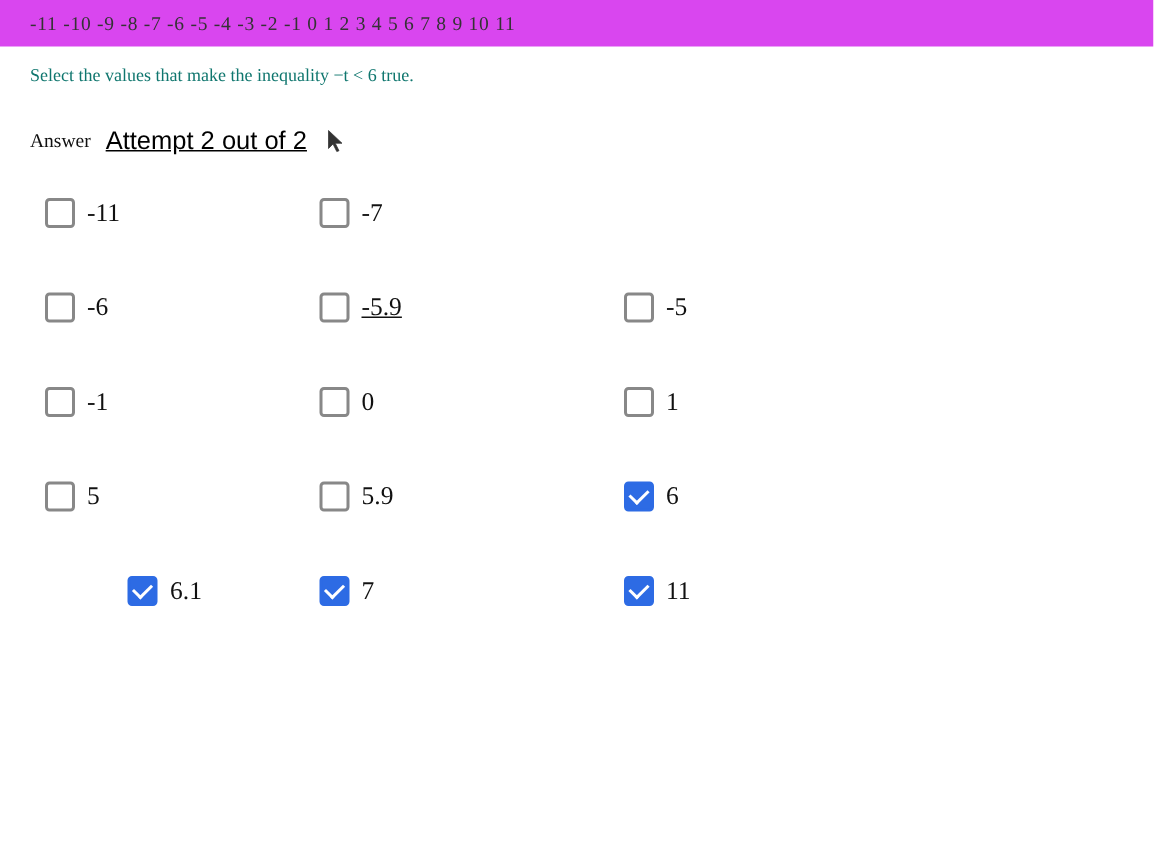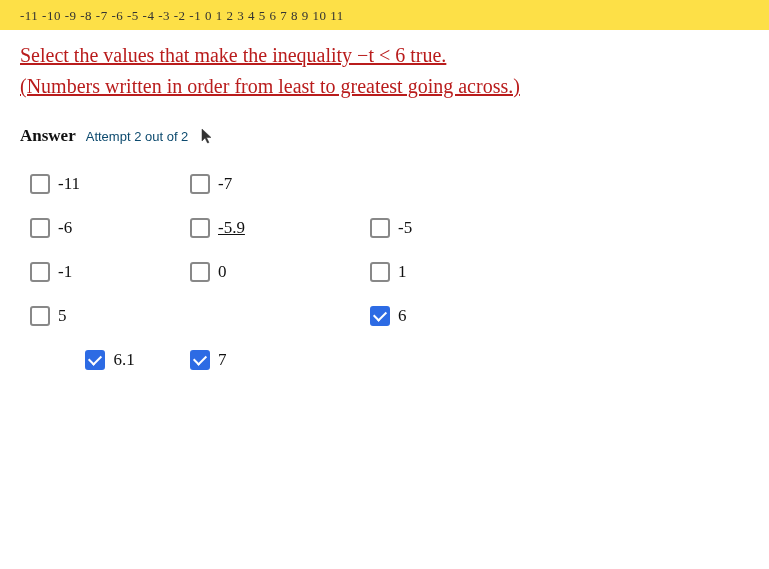--- a/index.html
+++ b/index.html
@@ -8,82 +8,83 @@
       font-family: Georgia, 'Times New Roman', serif;
       font-size: 16px;
       color: #111;
       width: 769px;
       min-height: 569px;
       padding: 0;
       overflow: hidden;
     }
 
     .number-line-area {
-      background: #fde047;
+      background: #d946ef;
       padding: 8px 20px 6px 20px;
       font-size: 14px;
       color: #333;
       border-bottom: none;
     }
 
     .number-line-text {
       font-family: Georgia, serif;
       font-size: 13px;
       letter-spacing: 0.5px;
     }
 
     .instructions {
       padding: 10px 20px 6px 20px;
     }
 
     .instructions p {
-      font-size: 20px;
+      font-size: 12px;
       font-family: Georgia, serif;
       line-height: 1.55;
-      color: #b91c1c;
-      text-decoration: underline;
+      color: #0f766e;
     }
 
     .answer-section {
       padding: 18px 20px 10px 20px;
     }
 
     .answer-header {
       display: flex;
       align-items: center;
       gap: 10px;
       margin-bottom: 18px;
     }
 
     .answer-label {
-      font-weight: bold;
+      font-weight: normal;
+      font-size: 13px;
+      font-family: Georgia, serif;
+    }
+
+    .attempt-text {
       font-size: 17px;
-      font-family: Georgia, serif;
-    }
-
-    .attempt-text {
-      font-size: 13px;
-      color: #0c4a6e;
+      color: #000000;
       font-family: Arial, sans-serif;
+      text-decoration: underline;
     }
 
     .cursor-icon {
       display: inline-block;
       width: 14px;
       height: 18px;
       margin-left: 2px;
     }
 
     .checkbox-grid {
       display: grid;
       grid-template-columns: 160px 180px 200px;
       grid-template-rows: repeat(5, 40px);
       row-gap: 4px;
       column-gap: 0px;
       padding-left: 10px;
+      gap: 23px;
     }
 
     .checkbox-item {
       display: flex;
       align-items: center;
       gap: 8px;
       font-size: 17px;
       font-family: Georgia, serif;
     }
 
@@ -123,21 +124,20 @@
   </style>
 </head>
 <body>
 
 <div class="number-line-area">
   <span class="number-line-text">-11 -10 -9 -8 -7 -6 -5 -4 -3 -2 -1  0  1  2  3  4  5  6  7  8  9  10  11</span>
 </div>
 
 <div class="instructions">
   <p>Select the values that make the inequality −t &lt; 6 true.</p>
-  <p>(Numbers written in order from least to greatest going across.)</p>
 </div>
 
 <div class="answer-section">
   <div class="answer-header">
     <span class="answer-label">Answer</span>
     <span class="attempt-text">Attempt 2 out of 2</span>
 
     <svg class="cursor-icon" viewBox="0 0 14 18" fill="none" xmlns="http://www.w3.org/2000/svg">
       <path d="M2 2 L2 14 L5 11 L7.5 16 L9 15.5 L6.5 10.5 L11 10.5 Z" fill="#333" stroke="#333" stroke-width="0.5"></path>
     </svg>
@@ -169,30 +169,38 @@
         <span class="value-label">-7</span>
       </div>
       <div class="checkbox-item" style="grid-area: 2 / 2; text-decoration: underline;">
         <div class="checkbox-box"></div>
         <span class="value-label">-5.9</span>
       </div>
       <div class="checkbox-item" style="grid-area: 3 / 2;">
         <div class="checkbox-box"></div>
         <span class="value-label">0</span>
       </div>
+      <div class="checkbox-item" style="grid-area: 4 / 2;">
+        <div class="checkbox-box"></div>
+        <span class="value-label">5.9</span>
+      </div>
       <div class="checkbox-item" style="grid-area: 5 / 2;">
         <div class="checkbox-box checked"></div>
         <span class="value-label">7</span>
       </div>
       <div class="checkbox-item" style="grid-area: 2 / 3;">
         <div class="checkbox-box"></div>
         <span class="value-label">-5</span>
       </div>
       <div class="checkbox-item" style="grid-area: 3 / 3;">
         <div class="checkbox-box"></div>
         <span class="value-label">1</span>
       </div>
       <div class="checkbox-item" style="grid-area: 4 / 3;">
         <div class="checkbox-box checked"></div>
         <span class="value-label">6</span>
+      </div>
+      <div class="checkbox-item" style="grid-area: 5 / 3;">
+        <div class="checkbox-box checked"></div>
+        <span class="value-label">11</span>
       </div>
     </div>
 </div>
 
 </body></html>

